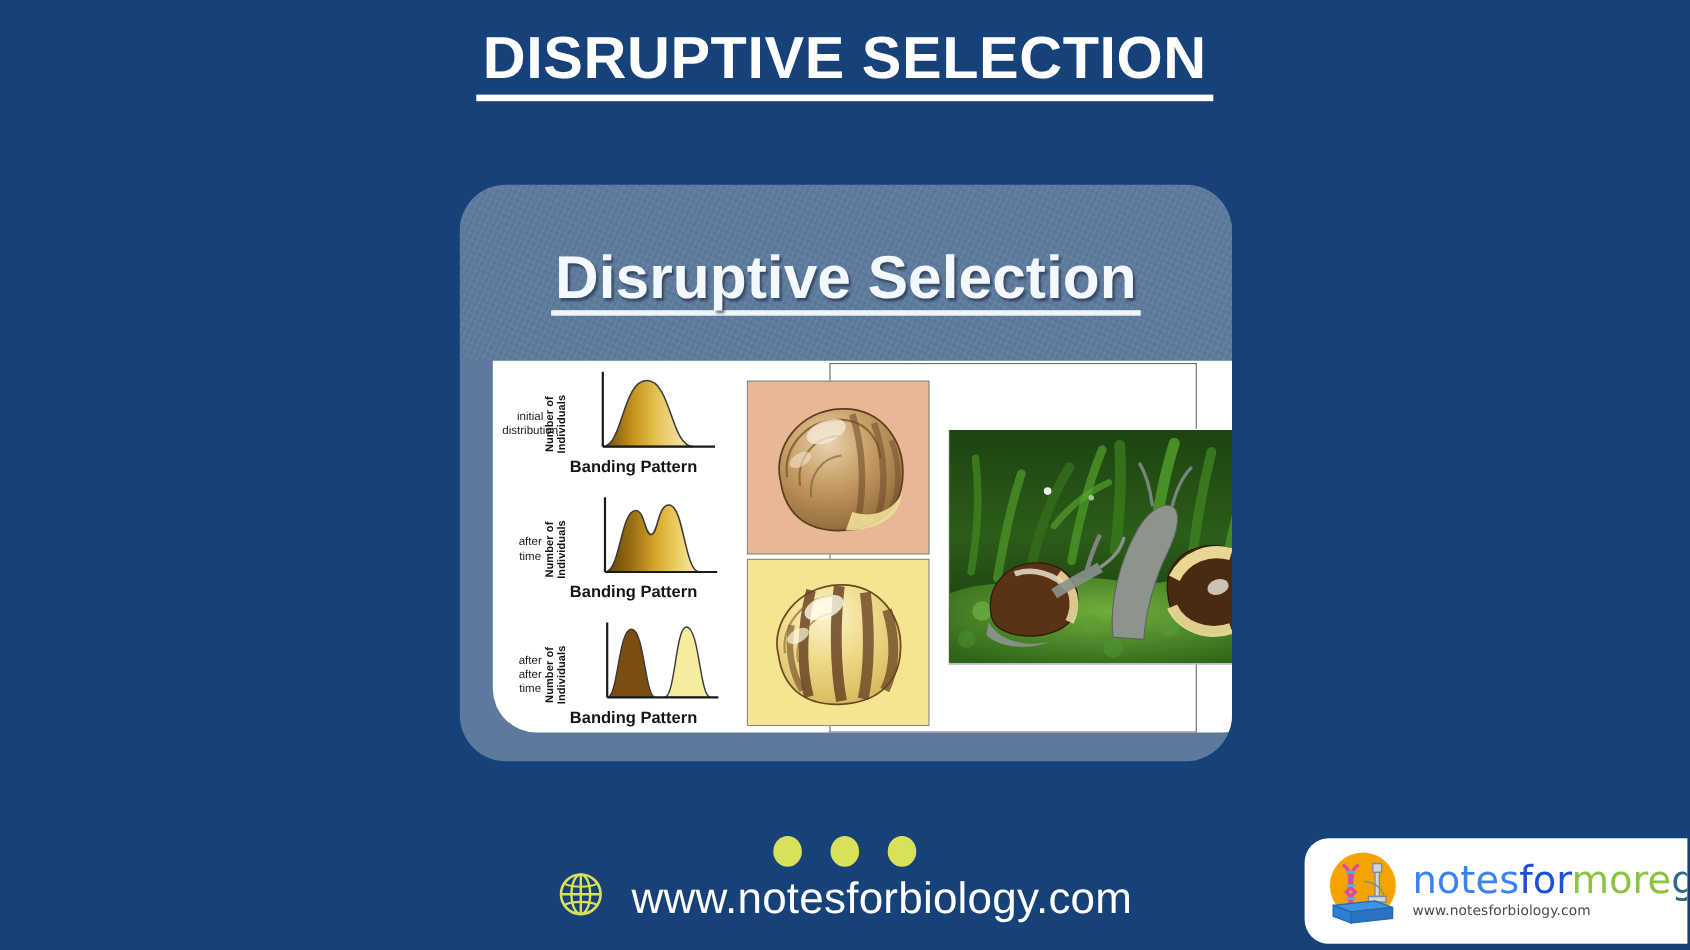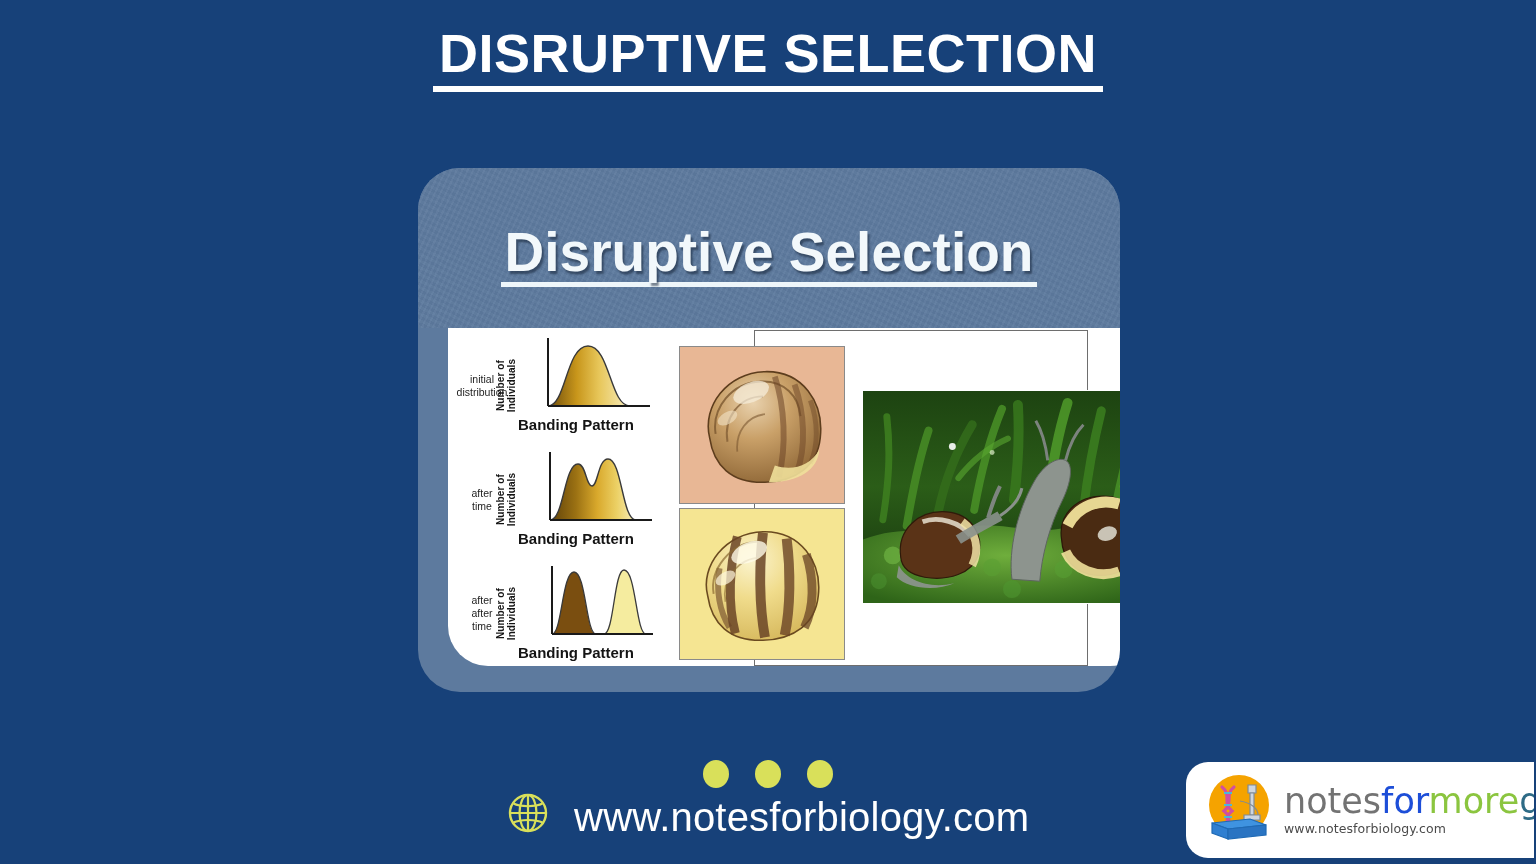--- a/index.html
+++ b/index.html
@@ -169,21 +169,21 @@
     padding-left: 14px;
     overflow: hidden;
   }
   .logo-mark { width: 78px; height: 78px; flex: 0 0 78px; }
   .logo-text { margin-left: 6px; position: relative; }
   .logo-word {
     font-size: 35px; line-height: 1;
     font-family: "DejaVu Sans", sans-serif;
     white-space: nowrap;
   }
-  .logo-word .a { color: #737373; }
+  .logo-word .a { color: #3b82f6; }
   .logo-word .b { color: #1d4ed8; }
   .logo-word .c { color: #8bc53f; }
   .logo-word .d { color: #2e6b86; }
   .logo-sub {
     font-size: 12.5px; color: #4a4a4a; margin-top: 2px;
     font-family: "DejaVu Sans", sans-serif;
     letter-spacing: .1px;
   }
 </style>
 </head>

